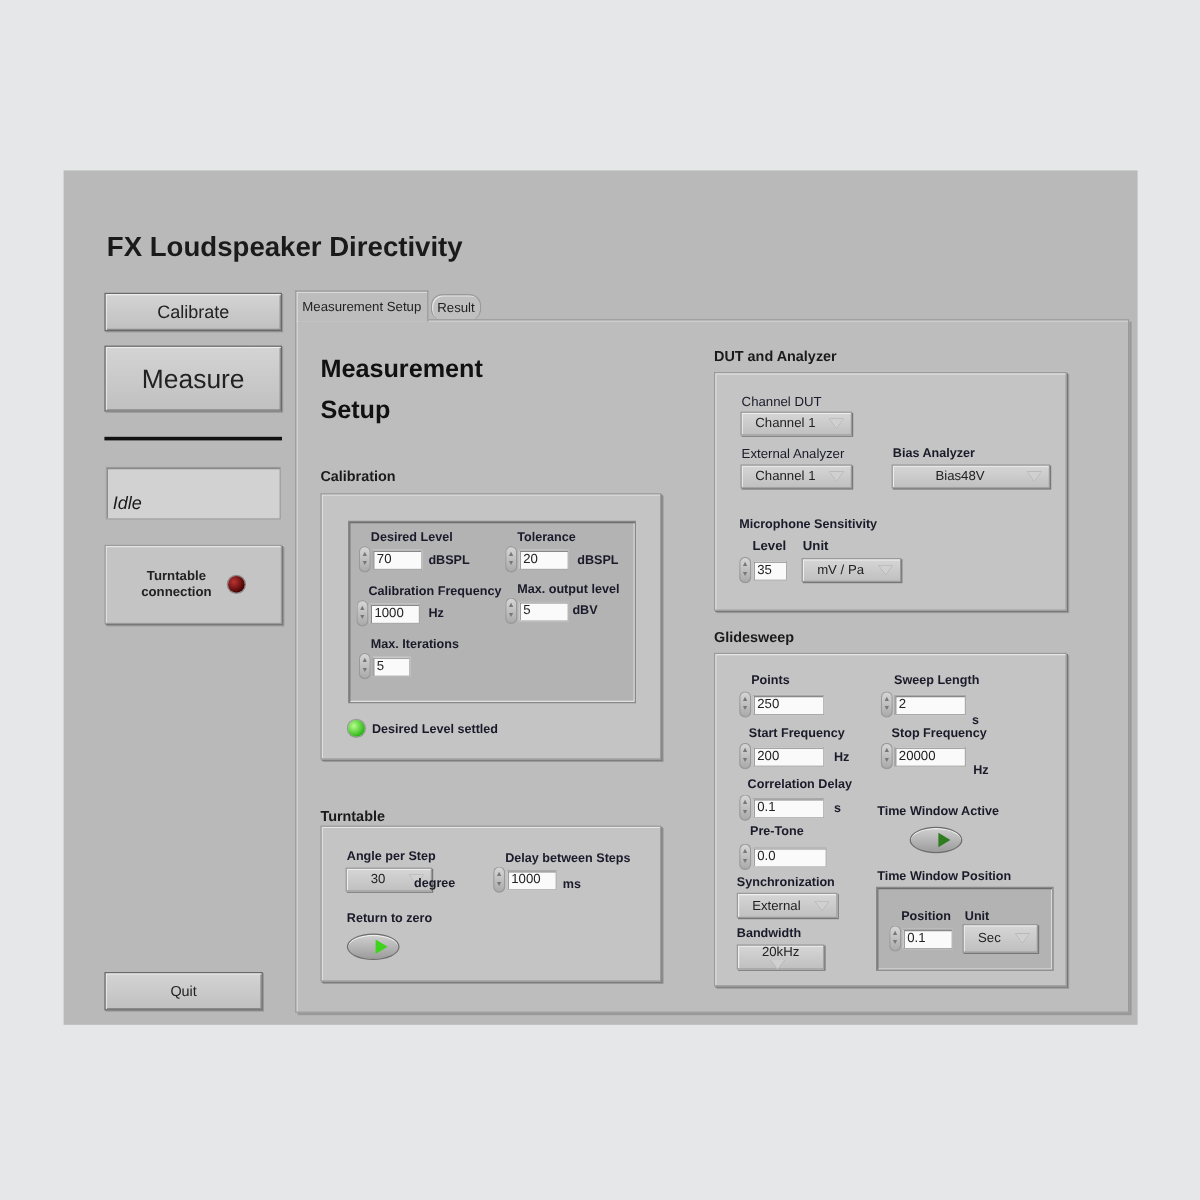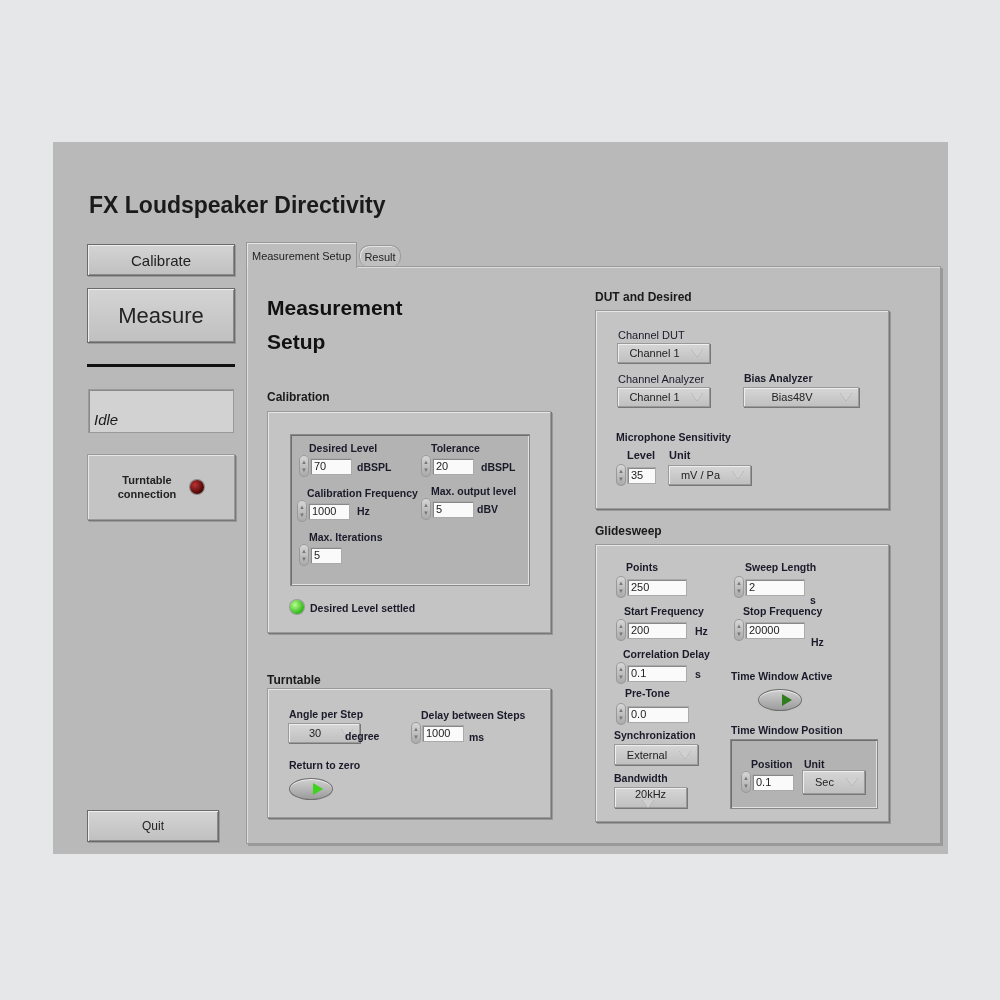--- a/index.html
+++ b/index.html
@@ -163,34 +163,34 @@
         <input style="width: 42px;" value="1000">
       </div>
       <div class="unit" style="left:201px;top:42px;">ms</div>
 
       <div class="lbl" style="left:21px;top:70px;">Return to zero</div>
       <div class="toggle" style="left:21px;top:89px;">
           <span class="arrow"></span>
         </div>
     </div>
 
-    <div class="sec-label" style="left:348px;top:23px;">DUT and Desired</div>
+    <div class="sec-label" style="left:348px;top:23px;">DUT and Analyzer</div>
     <div class="panelbox" style="left:348px;top:43px;width:294px;height:199px;">
       <div class="lbl normal" style="left:22px;top:18px;">Channel DUT</div>
       <div class="ring" style="left:21px;top:32px;width:93px;height:20px;">
         <span class="val">Channel 1</span>
         <span class="tri"></span>
       </div>
-      <div class="lbl normal" style="left:22px;top:62px;">Channel Analyzer</div>
+      <div class="lbl normal" style="left:22px;top:62px;">External Analyzer</div>
       <div class="ring" style="left:21px;top:76px;width:93px;height:20px;">
         <span class="val">Channel 1</span>
         <span class="tri"></span>
       </div>
       <div class="lbl" style="left:148px;top:61px;">Bias Analyzer</div>
-      <div class="ring" style="left:147px;top:76px;width:116px;height:20px;">
+      <div class="ring" style="left:147px;top:76px;width:132px;height:20px;">
         <span class="val">Bias48V</span>
         <span class="tri"></span>
       </div>
       <div class="lbl" style="left:20px;top:120px;">Microphone Sensitivity</div>
       <div class="lbl" style="left:31px;top:138px;font-size:11px;">Level</div>
       <div class="lbl" style="left:73px;top:138px;font-size:11px;">Unit</div>
       <div class="spin" style="left:20px;top:153px;">
         <div class="arrows">
             <span>▲</span>
             <span>▼</span>

